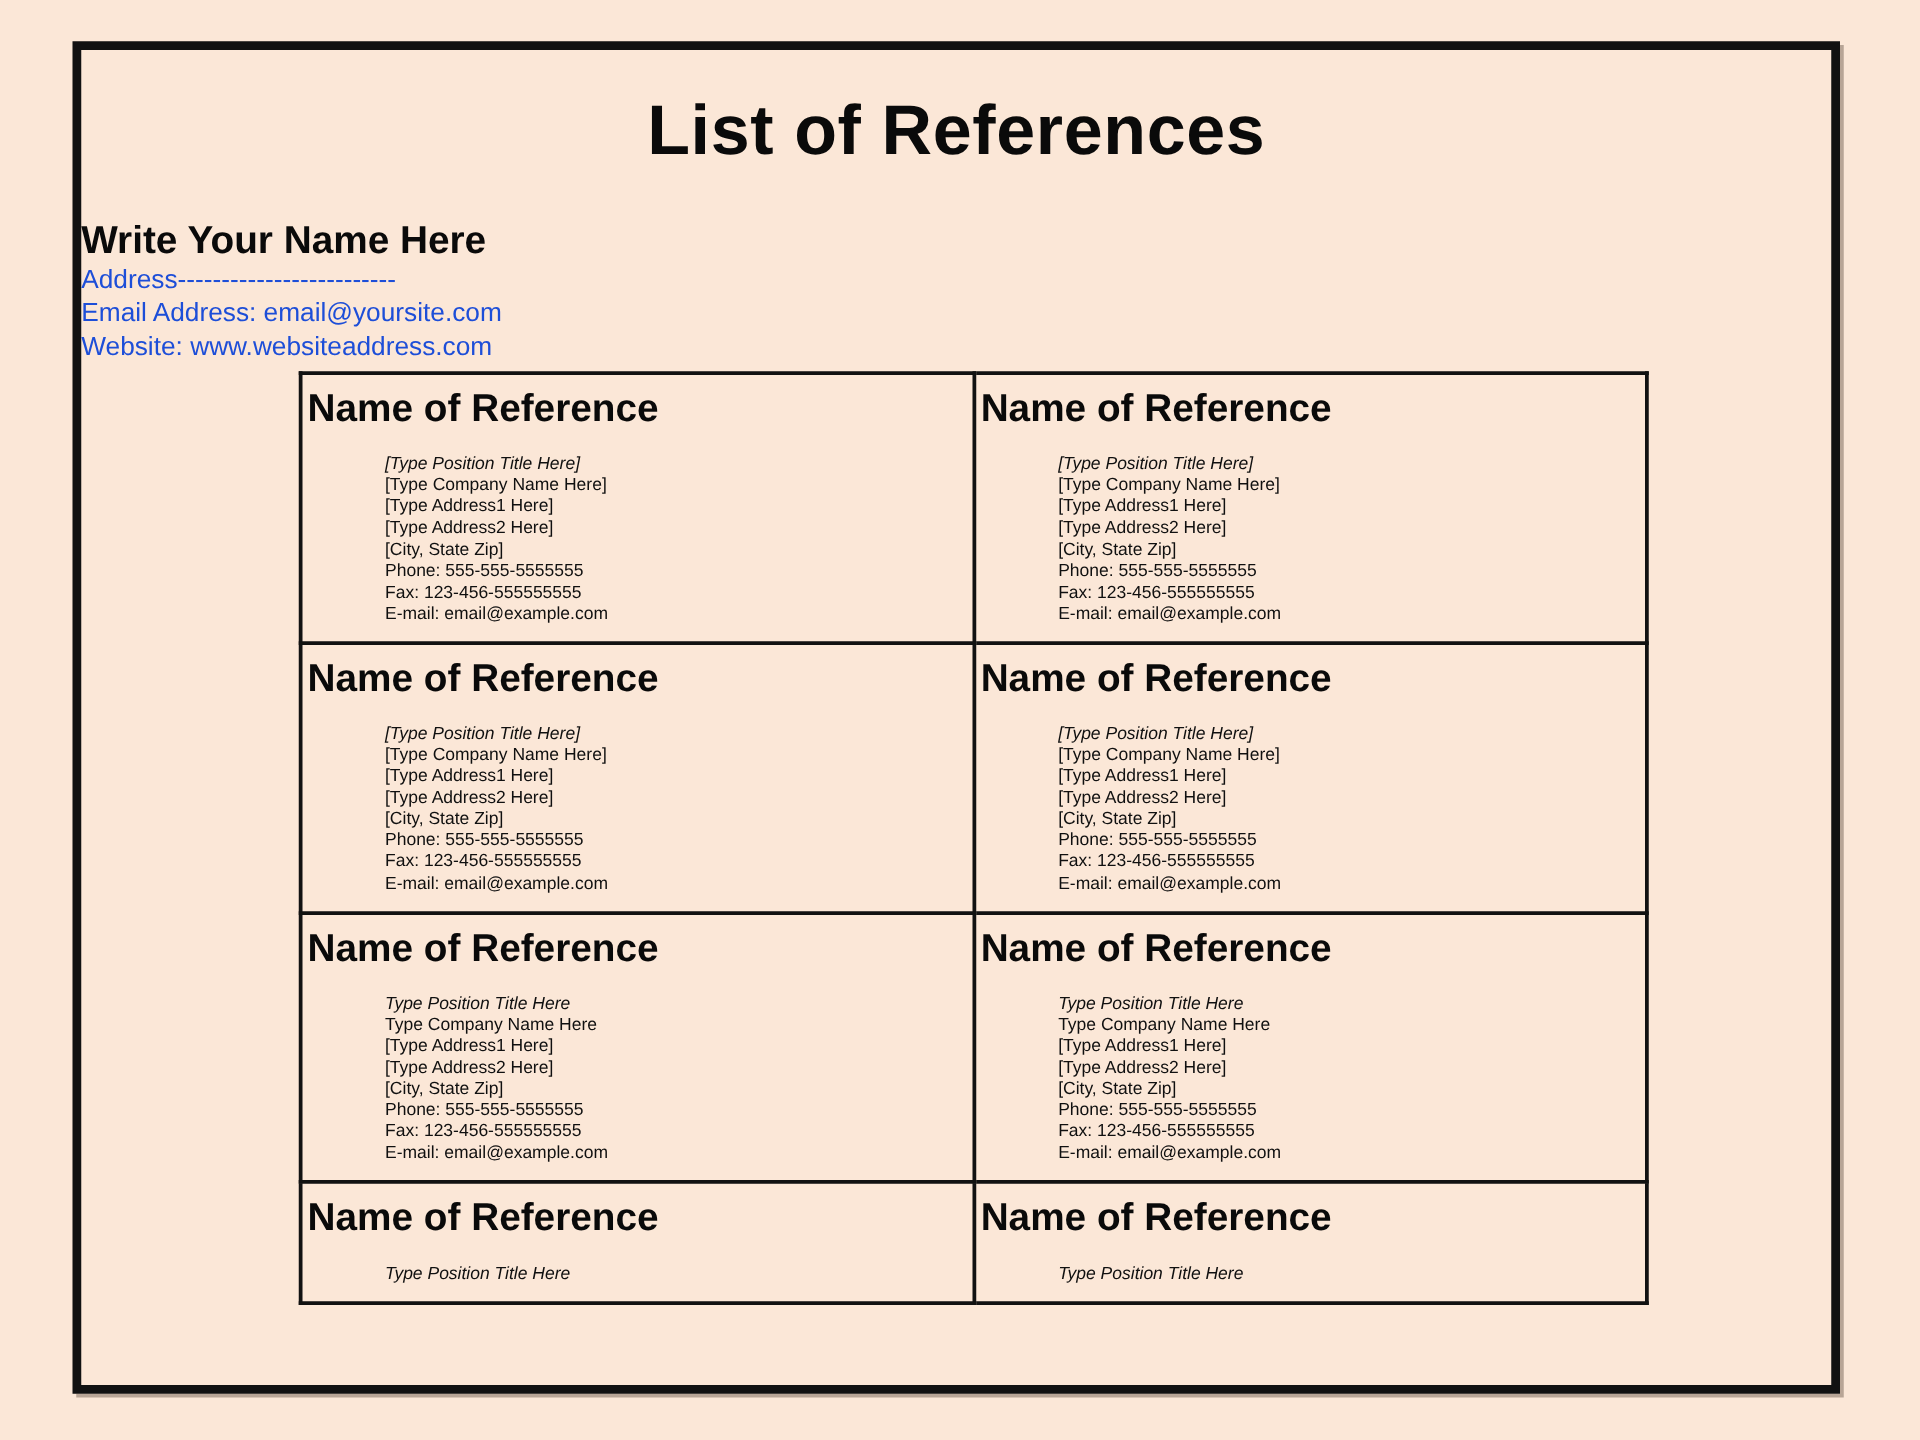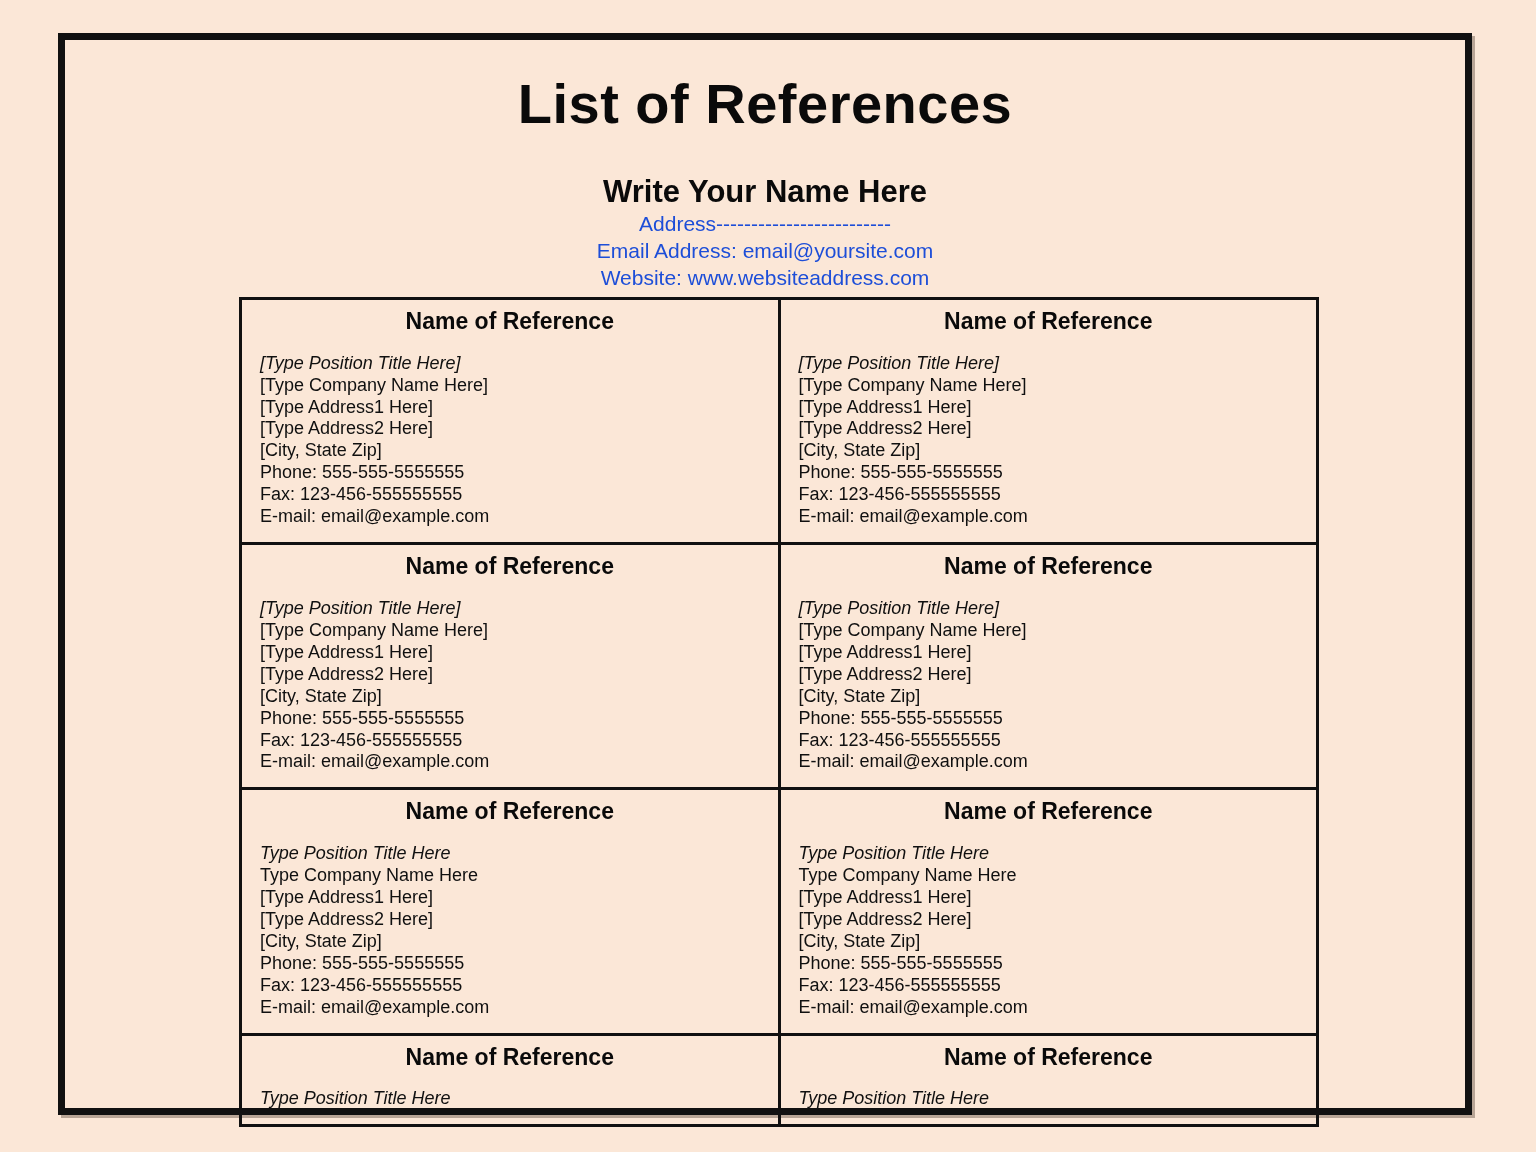--- a/index.html
+++ b/index.html
@@ -34,21 +34,20 @@
     text-align: center;
     font-size: 56px;
     font-weight: bold;
     letter-spacing: 0.5px;
     margin: 33px 0 0 0;
     line-height: 1.1;
     color: #0a0a0a;
   }
 
   .owner-block {
-    text-align: center;
     margin-top: 38px;
   }
   .owner-name {
     font-size: 31px;
     font-weight: bold;
     line-height: 1.25;
     color: #0a0a0a;
   }
   .owner-line {
     font-size: 21px;
@@ -69,32 +68,32 @@
     table-layout: fixed;
   }
   .ref-table td {
     width: 50%;
     box-sizing: border-box;
     border: 3px solid #111111;
     vertical-align: top;
     padding: 6px 0 14px 0;
   }
   .ref-head {
-    text-align: center;
-    font-size: 23px;
+    font-size: 31px;
     font-weight: bold;
     line-height: 1.2;
     padding: 2px 4px 0 4px;
     color: #0a0a0a;
   }
   .ref-body {
     padding: 17px 10px 0 18px;
-    font-size: 18px;
+    font-size: 14px;
     line-height: 1.22;
     color: #101010;
+    margin-left: 48px;
   }
   .ref-body .pos {
     font-style: italic;
   }
   .ref-body div {
     white-space: nowrap;
   }
 
   
   .footer {

